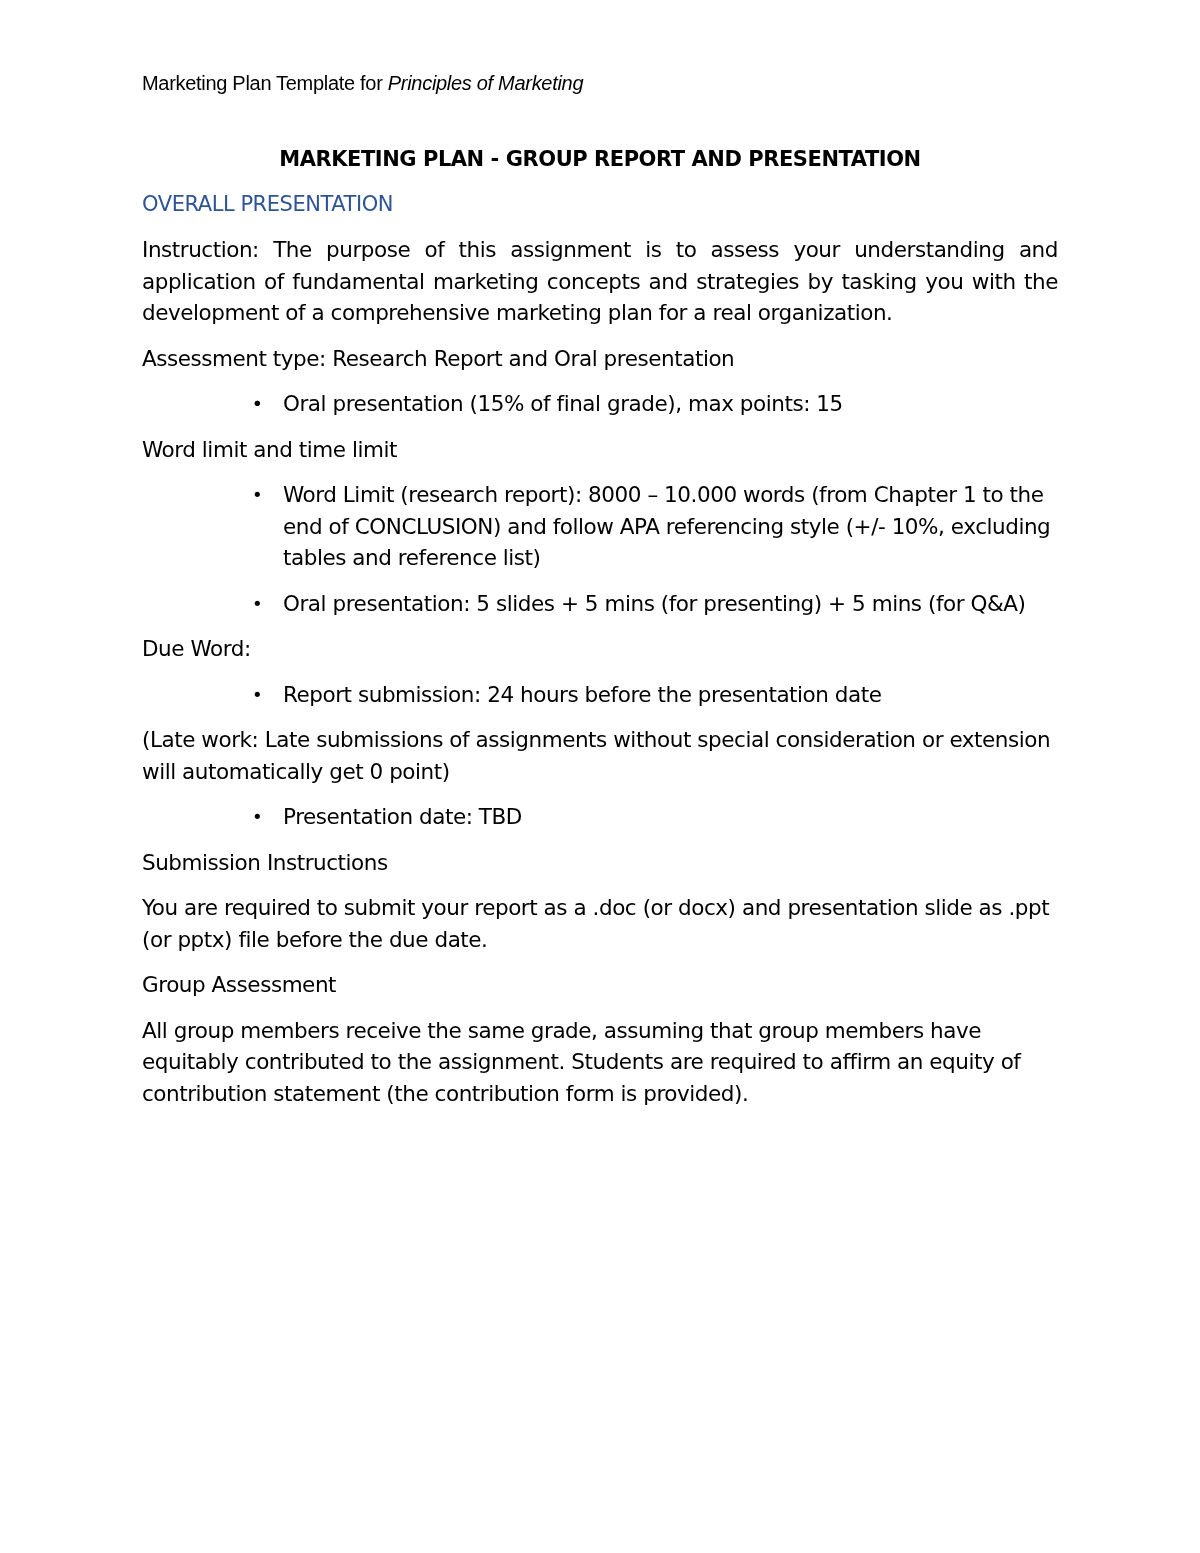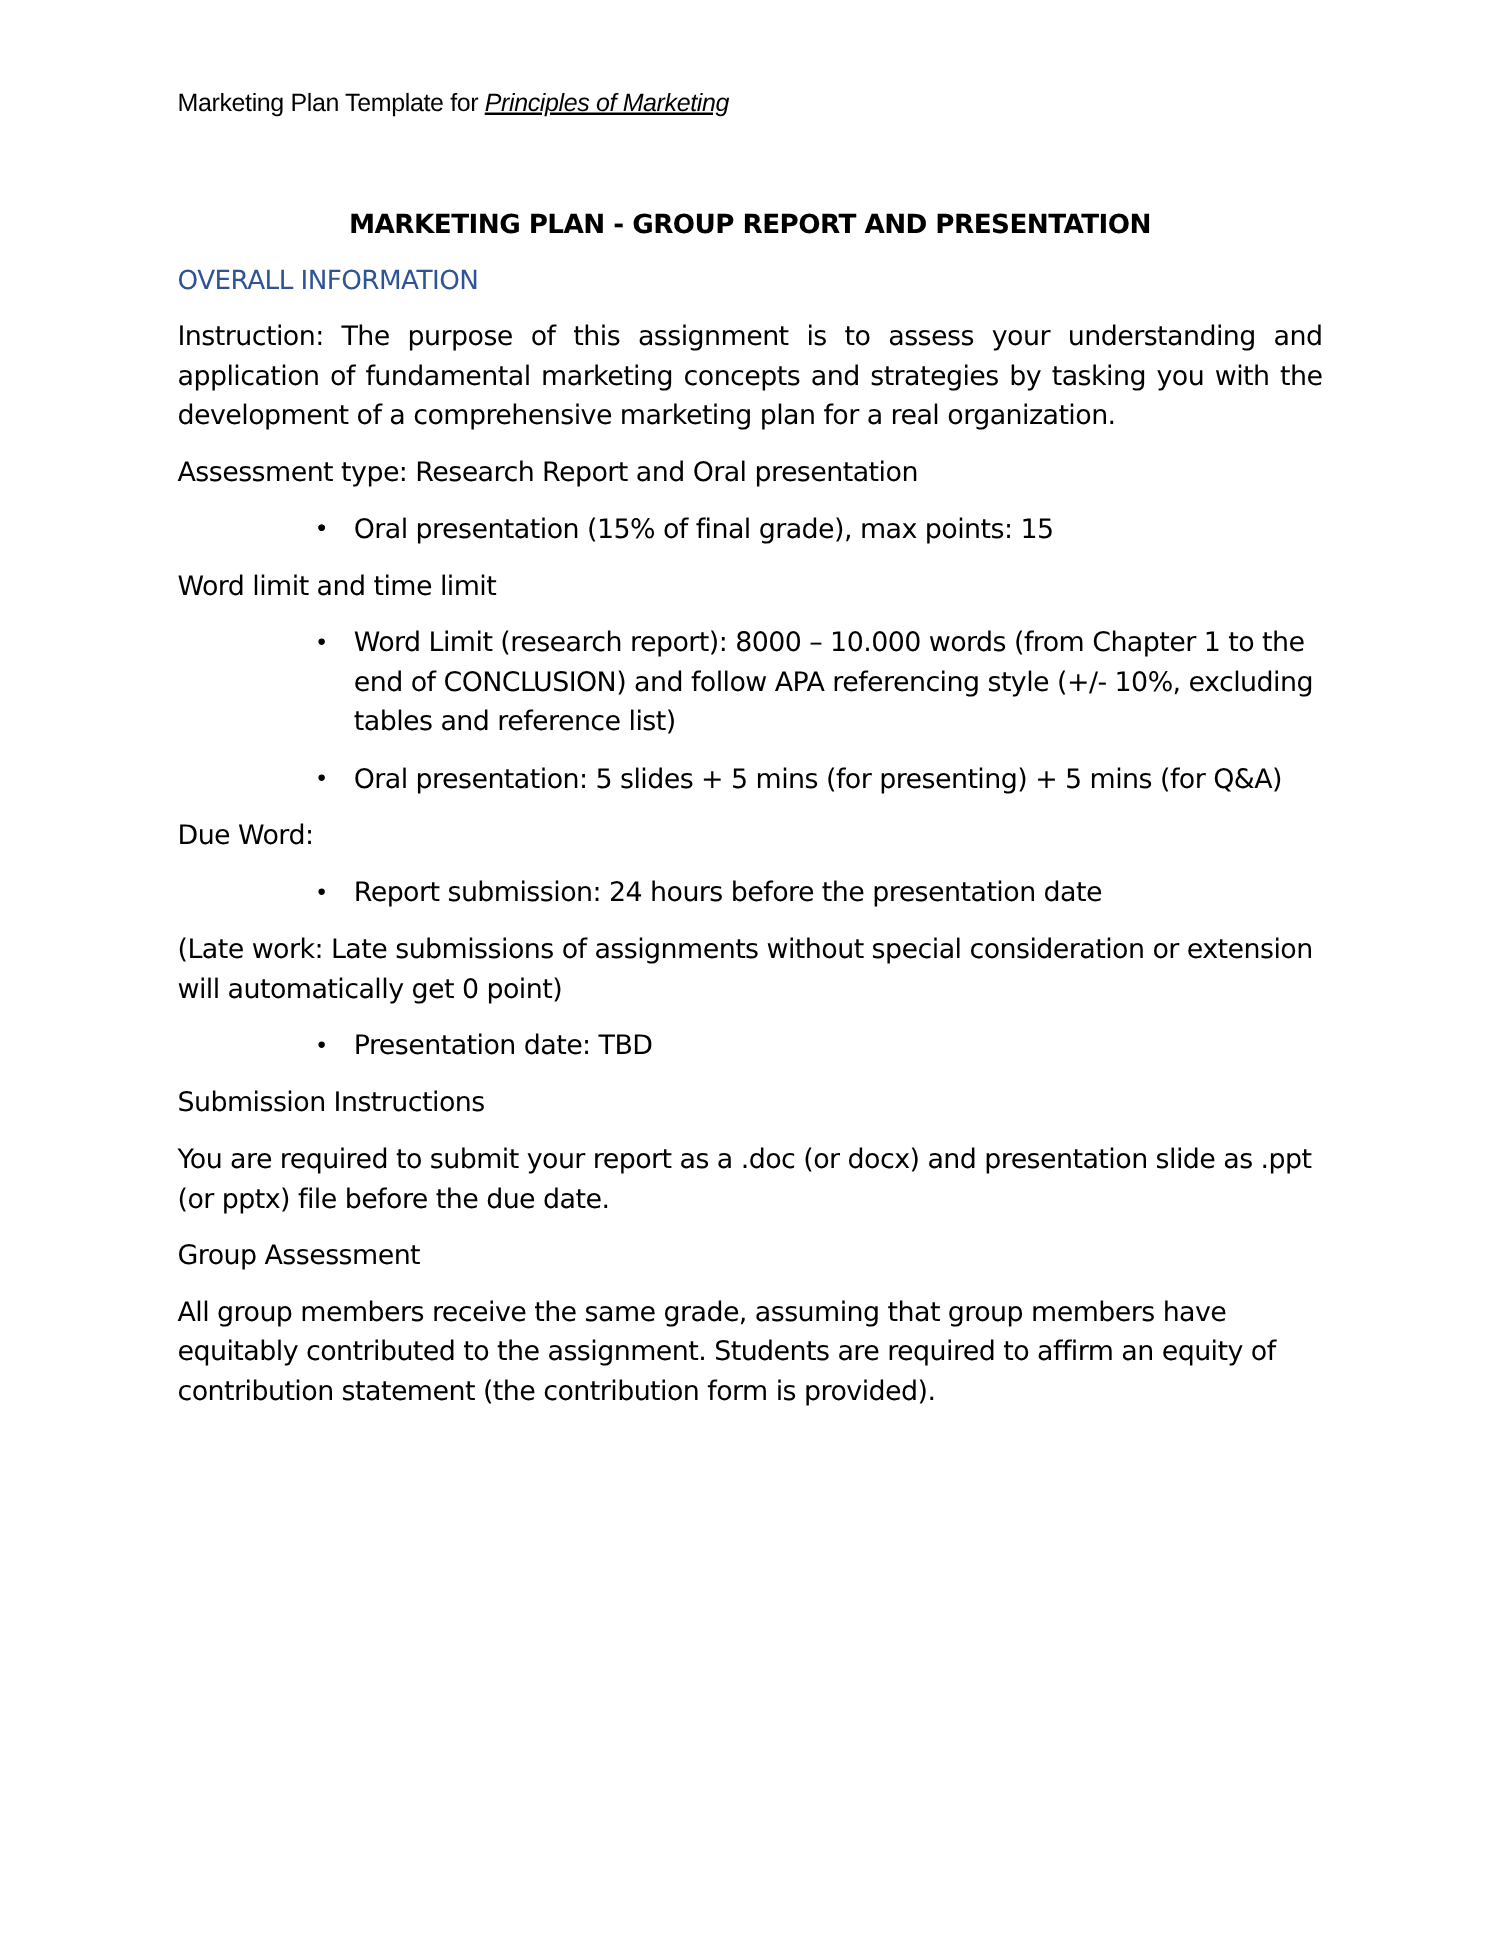--- a/index.html
+++ b/index.html
@@ -3,23 +3,23 @@
   <meta charset="utf-8">
   <style>
     html, body { margin: 0; padding: 0; background: #ffffff; }
     body { width: 1200px; height: 1553px; position: relative; overflow: hidden; color: #000; }
     .page { position: absolute; left: 0; top: 0; width: 1200px; height: 1553px; background: #fff; }
     .header-line {
       position: absolute; left: 142px; top: 72px;
       font-family: "Liberation Sans", sans-serif; font-size: 20px; color: #000;
       letter-spacing: -0.3px;
     }
-    .header-line em { font-style: italic; text-decoration: underline; }
+    .header-line em { font-style: italic; }
     .content {
-      position: absolute; left: 142px; top: 164px; width: 916px;
+      position: absolute; left: 142px; top: 144px; width: 916px;
       font-family: "DejaVu Sans", sans-serif; font-size: 21.5px; line-height: 31.5px;
       letter-spacing: -0.45px;
     }
     .title { text-align: center; font-weight: bold; margin: 0 0 13px 0; font-size: 21px; }
     .section-heading { color: #2F5496; margin: 0 0 14px 0; font-size: 21px; }
     p { margin: 0 0 14px 0; }
     .justify { text-align: justify; }
     b { font-weight: normal; margin-top: 38px; }
     ul { list-style: none; margin: 0; padding: 0; }
     li { position: relative; padding-left: 141px; margin: 0 0 14px 0; }
@@ -30,21 +30,21 @@
 <body>
 
 <div class="page">
 
   <div class="header-line"><span>Marketing Plan Template for </span><em>Principles of Marketing</em></div>
 
   <div class="content">
 
     <p class="title">MARKETING PLAN - GROUP REPORT AND PRESENTATION</p>
 
-    <p class="section-heading">OVERALL INFORMATION</p>
+    <p class="section-heading">OVERALL PRESENTATION</p>
 
     <p class="justify"><b>Instruction:</b><span> The purpose of this assignment is to assess your understanding and application of fundamental marketing concepts and strategies by tasking you with the development of a comprehensive marketing plan for a real organization.</span></p>
 
     <p><b>Assessment type:</b><span> Research Report and Oral presentation</span></p>
 
     <ul>
       <li><span class="bullet">•</span></li>
       <li><span class="bullet">•</span><span>Oral presentation (15% of final grade), max points: 15</span></li>
     </ul>
 

